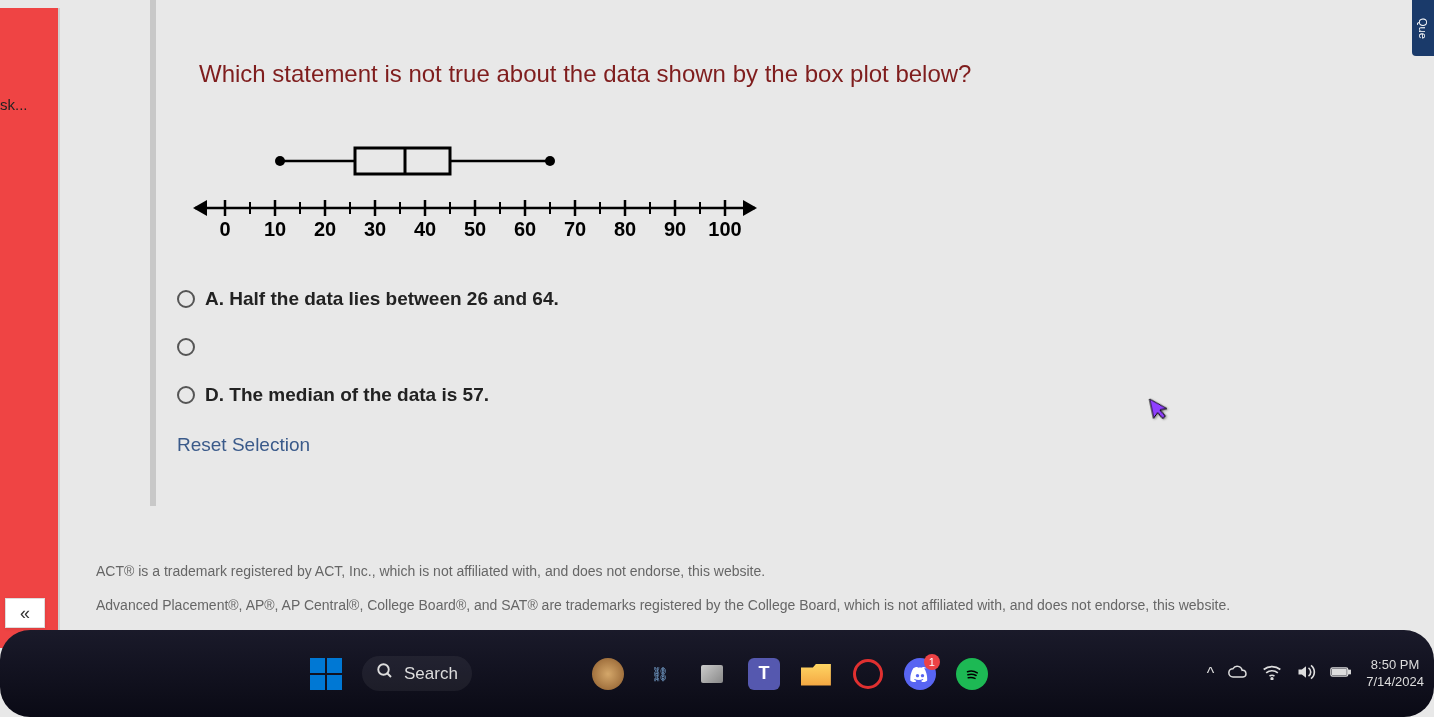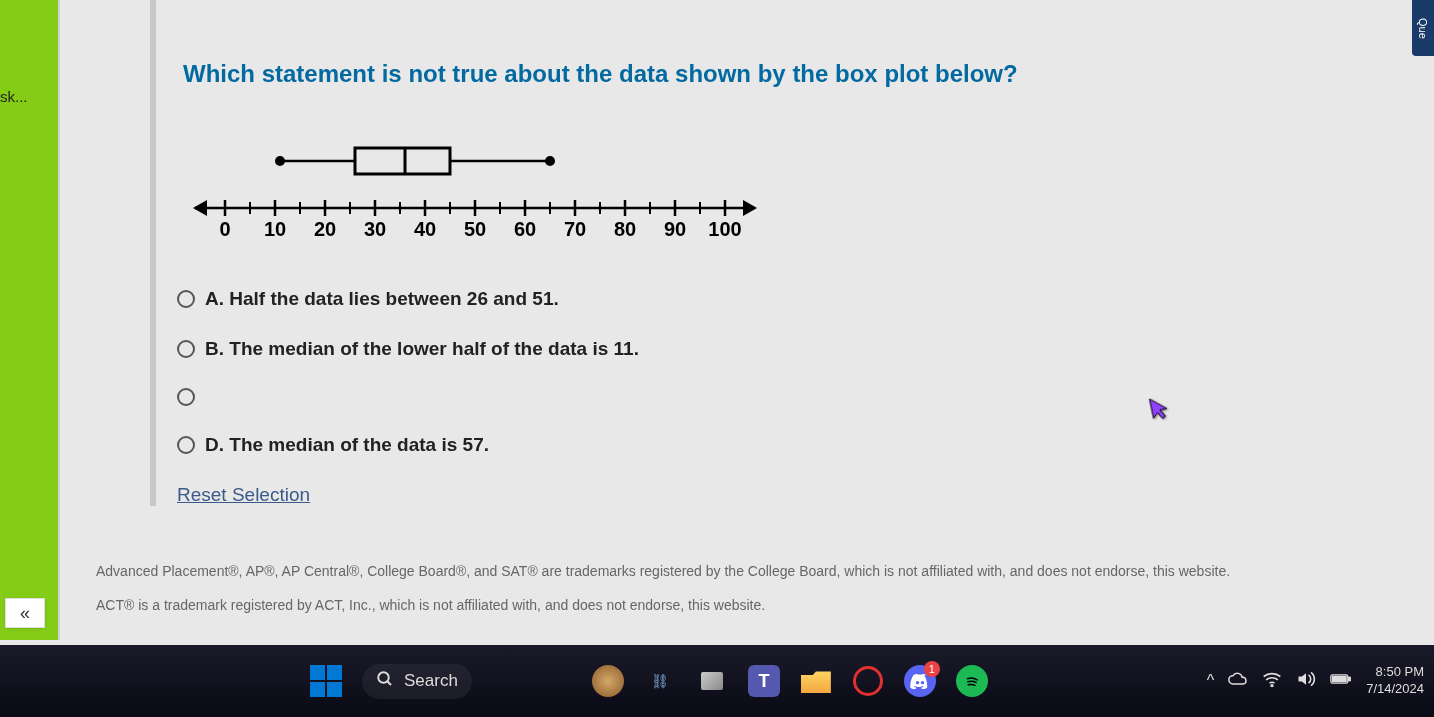--- a/index.html
+++ b/index.html
@@ -7,24 +7,24 @@
       font-family: Arial, sans-serif;
       width: 1434px;
       height: 717px;
       background: #e8e8e8;
       position: relative;
       overflow: hidden;
     }
     .left-sidebar {
       position: absolute;
       left: 0;
-      top: 0;
+      top: 8px;
       width: 60px;
       height: 640px;
-      background: #84cc16;
+      background: #ef4444;
       border-right: 2px solid #d0d0d0;
     }
     .sidebar-label {
       position: absolute;
       top: 88px;
       left: 0;
       font-size: 15px;
       color: #222;
     }
     .content-border {
@@ -36,24 +36,23 @@
       background: #c8c8c8;
     }
     .main-content {
       position: absolute;
       left: 175px;
       top: 60px;
       right: 20px;
     }
     .question-text {
       font-size: 24px;
-      color: #0369a1;
+      color: #7f1d1d;
       margin-bottom: 30px;
-      margin-left: 8px;
-      font-weight: bold;
+      margin-left: 24px;
     }
     .boxplot-svg {
       display: block;
       margin-left: 10px;
       margin-bottom: 40px;
     }
     .options {
       margin-left: 2px;
     }
     .option {
@@ -70,21 +69,20 @@
       margin-right: 10px;
       flex-shrink: 0;
     }
     .option-text {
       font-size: 19px;
       font-weight: bold;
       color: #222;
     }
     .reset-link {
       color: #3a5a8a;
-      text-decoration: underline;
       font-size: 19px;
       cursor: pointer;
       margin-left: 2px;
     }
     .footer-text {
       position: absolute;
       left: 96px;
       top: 555px;
       font-size: 14px;
       color: #666;
@@ -103,24 +101,25 @@
       justify-content: center;
       font-size: 18px;
       color: #333;
       box-shadow: 0 1px 3px rgba(0,0,0,0.1);
     }
     .taskbar {
       position: absolute;
       bottom: 0;
       left: 0;
       right: 0;
-      height: 72px;
+      height: 87px;
       background: linear-gradient(to bottom, #1a1a2a, #0a0a15);
       display: flex;
       align-items: center;
+      border-radius: 30px;
     }
     .taskbar-center {
       position: absolute;
       left: 310px;
       display: flex;
       align-items: center;
       gap: 20px;
     }
     .start-btn {
       width: 32px;
@@ -167,21 +166,21 @@
     .taskbar-right {
       position: absolute;
       right: 10px;
       display: flex;
       align-items: center;
       gap: 14px;
       color: #ddd;
       font-size: 14px;
     }
     .sys-icon { font-size: 16px; }
-    .clock { text-align: right; font-size: 13px; line-height: 1.3; }
+    .clock { text-align: center; font-size: 13px; line-height: 1.3; }
     .cursor {
       position: absolute;
       left: 1150px;
       top: 395px;
       transform: rotate(-12deg);
     }
     .cursor svg { filter: drop-shadow(1px 1px 1px rgba(0,0,0,0.4)); }
     .right-tab {
       position: absolute;
       right: 0;
@@ -254,41 +253,37 @@
         <text x="490" y="118" text-anchor="middle" font-size="20" font-weight="bold" fill="#000" font-family="Arial">90</text>
         <line x1="515" y1="84" x2="515" y2="96" stroke="#000" stroke-width="2"></line>
         <line x1="540" y1="82" x2="540" y2="98" stroke="#000" stroke-width="2.5"></line>
         <text x="540" y="118" text-anchor="middle" font-size="20" font-weight="bold" fill="#000" font-family="Arial">100</text>
       </g>
   </svg>
 
   <div class="options" id="options-container">
       <div class="option">
         <div class="radio"></div>
-        <div class="option-text">A. Half the data lies between 26 and 51.</div>
-      </div>
-      <div class="option">
-        <div class="radio"></div>
-        <div class="option-text">B. The median of the lower half of the data is 11.</div>
+        <div class="option-text">A. Half the data lies between 26 and 64.</div>
       </div>
       <div class="option">
         <div class="radio"></div>
       </div>
       <div class="option">
         <div class="radio"></div>
         <div class="option-text">D. The median of the data is 57.</div>
       </div>
     </div>
 
   <div class="reset-link">Reset Selection</div>
 </div>
 
 <div class="footer-text">
+  <div>ACT® is a trademark registered by ACT, Inc., which is not affiliated with, and does not endorse, this website.</div>
   <div>Advanced Placement®, AP®, AP Central®, College Board®, and SAT® are trademarks registered by the College Board, which is not affiliated with, and does not endorse, this website.</div>
-  <div>ACT® is a trademark registered by ACT, Inc., which is not affiliated with, and does not endorse, this website.</div>
 </div>
 
 <div class="collapse-btn">
   <span>«</span>
 </div>
 
 <div class="right-tab">
   <span>Que</span>
 </div>
 

